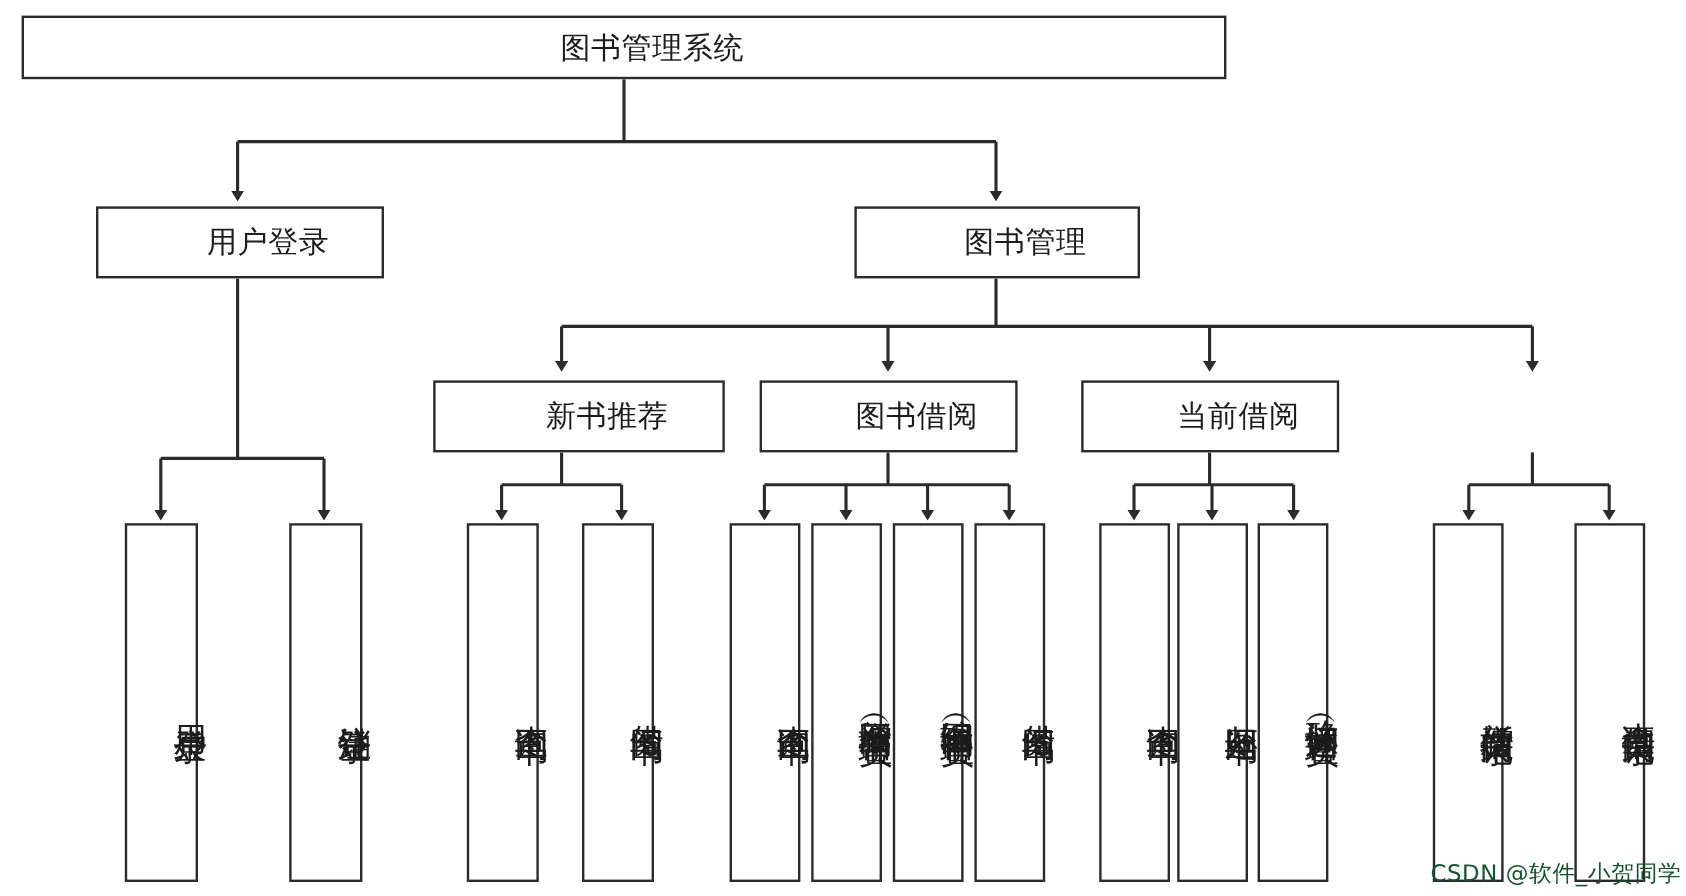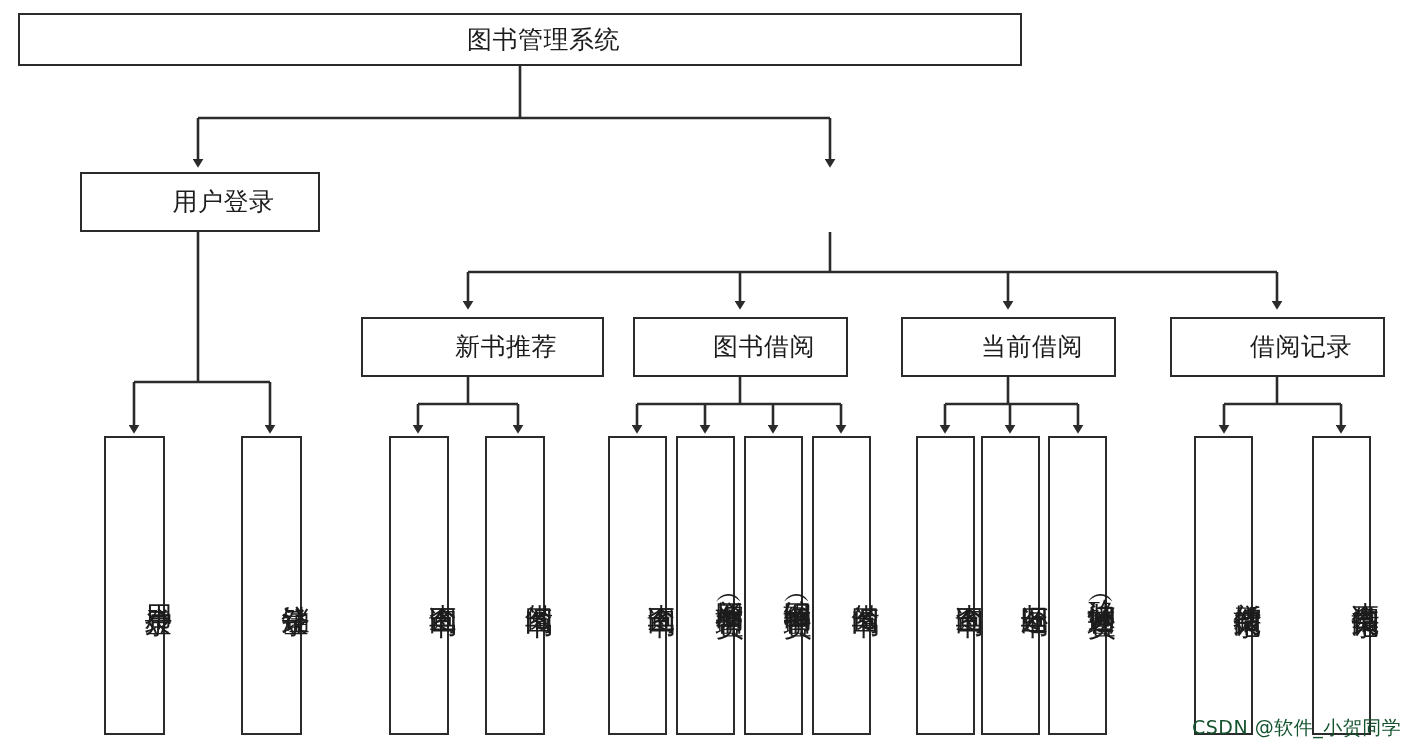--- a/index.html
+++ b/index.html
@@ -127,32 +127,32 @@
     </g>
   </svg>
 
   <div class="node horiz root" style="left:18px; top:13px; width:1004px; height:53px;">
     <span class="label">图书管理系统</span>
   </div>
 
   <div class="node horiz" style="left:80px; top:172px; width:240px; height:60px;">
     <span class="label">用户登录</span>
   </div>
+  <div class="node horiz" style="left:712px; top:172px; width:238px; height:60px;">
+    <span class="label">图书管理</span>
+  </div>
 
   <div class="node horiz" style="left:361px; top:317px; width:243px; height:60px;">
     <span class="label">新书推荐</span>
   </div>
   <div class="node horiz" style="left:633px; top:317px; width:215px; height:60px;">
     <span class="label">图书借阅</span>
   </div>
   <div class="node horiz" style="left:901px; top:317px; width:215px; height:60px;">
     <span class="label">当前借阅</span>
-  </div>
-  <div class="node horiz" style="left:1170px; top:317px; width:215px; height:60px;">
-    <span class="label">借阅记录</span>
   </div>
 
   <div class="node vert" style="left:104px; top:436px; width:61px; height:299px;">
     <span class="label">用户登录</span>
   </div>
   <div class="node vert" style="left:241px; top:436px; width:61px; height:299px;">
     <span class="label">注销登录</span>
   </div>
 
   <div class="node vert" style="left:389px; top:436px; width:60px; height:299px;">

